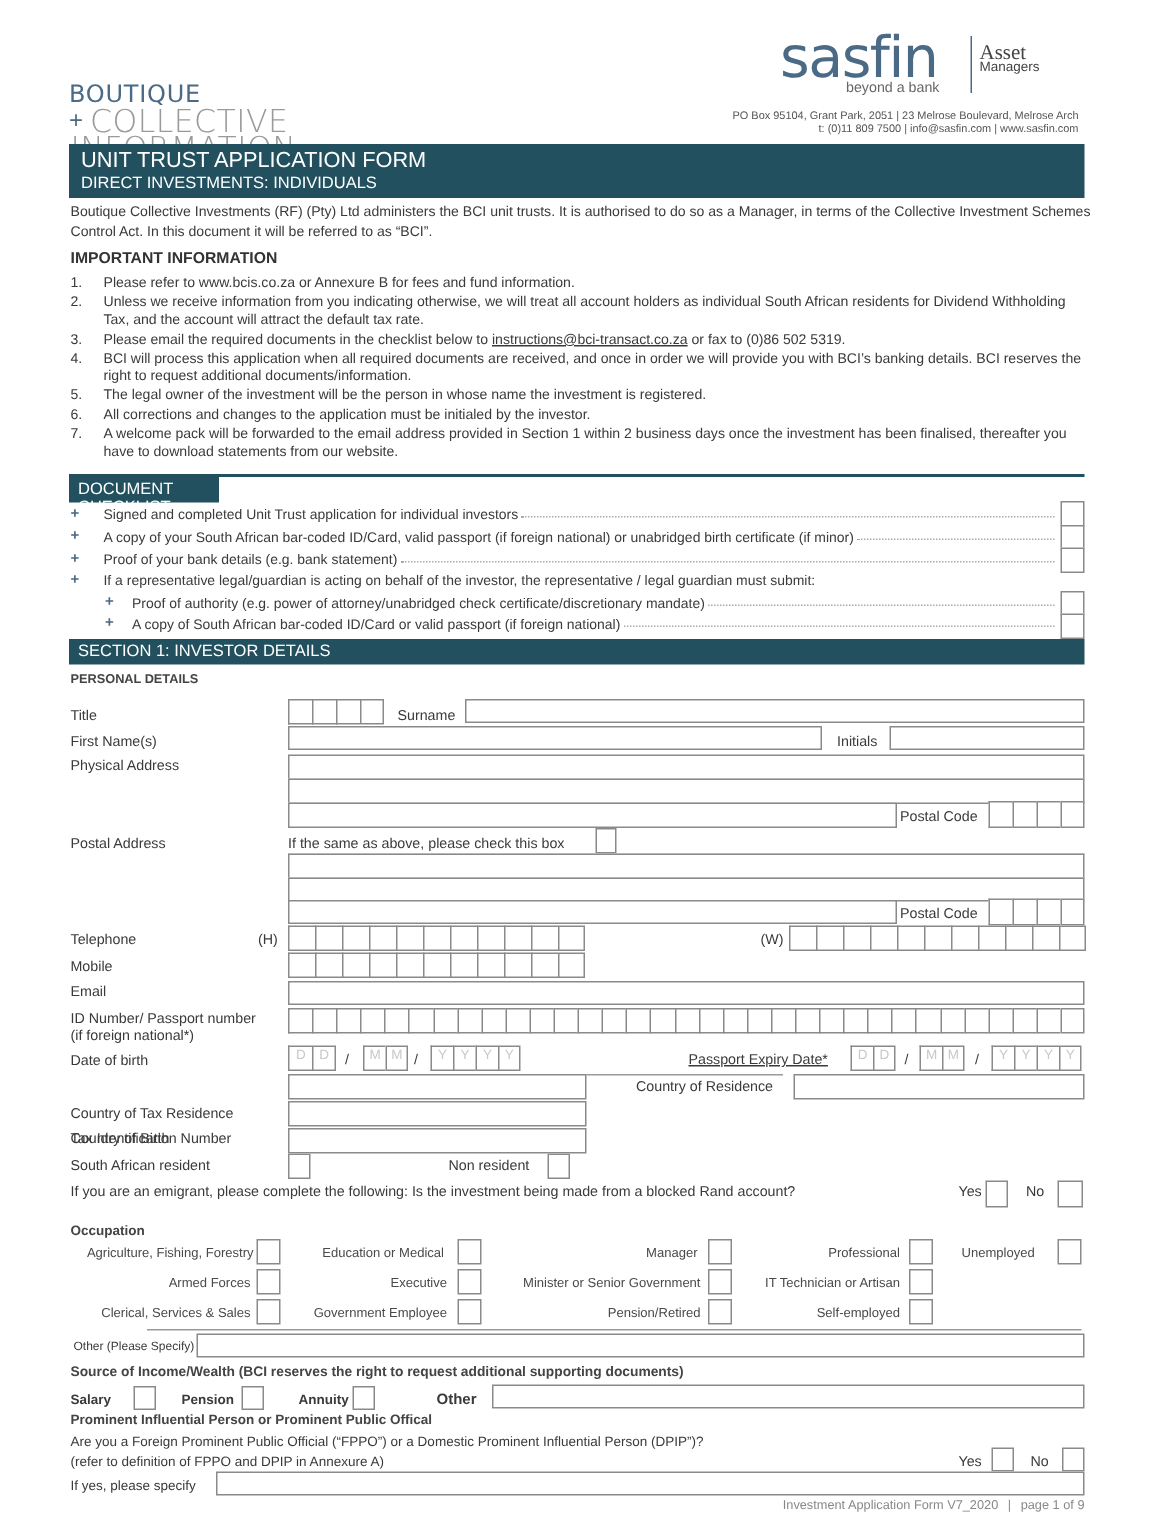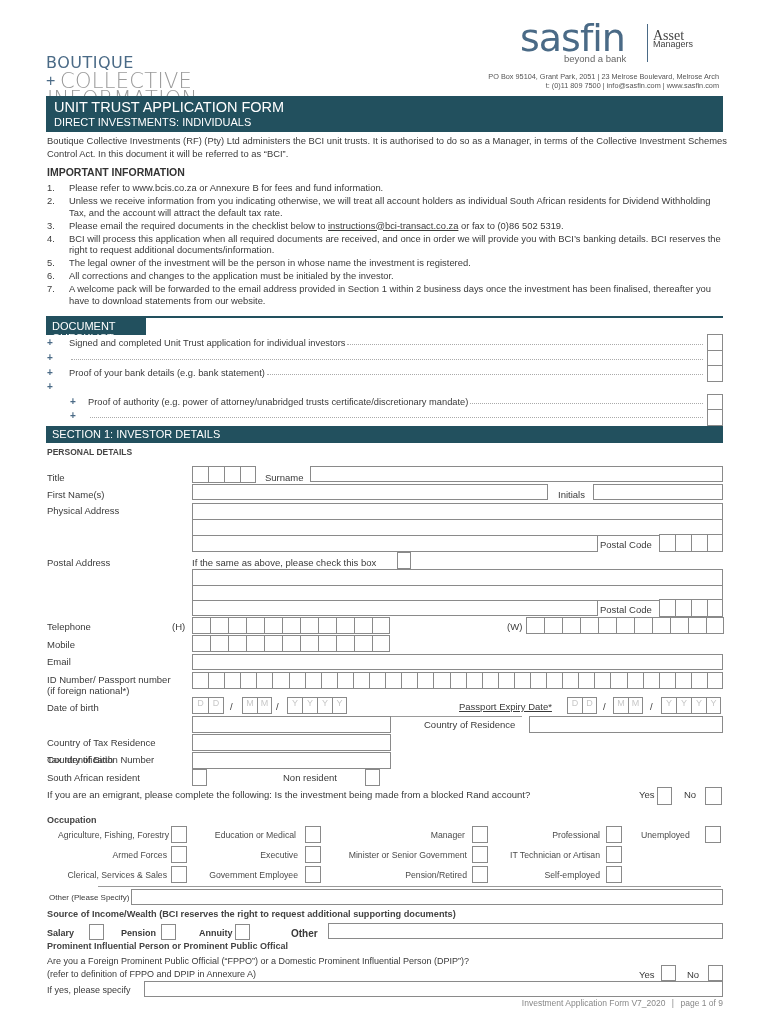--- a/index.html
+++ b/index.html
@@ -72,44 +72,47 @@
 
 <div class="chk-row" style="top:337px; width:660px;">
     <span class="plus">+</span>
     <span>Signed and completed Unit Trust application for individual investors</span>
     <span class="dots"></span>
   </div>
 <div class="cb" style="left:707px; top:334px;"></div>
 
 <div class="chk-row" style="top:352px; width:660px;">
     <span class="plus">+</span>
+    <span>A copy of your South African bar-coded ID/Card, valid passport (if foreign national) or unabridged birth certificate (if minor)</span>
     <span class="dots"></span>
   </div>
 <div class="cb" style="left:707px; top:350px;"></div>
 
 <div class="chk-row" style="top:367px; width:660px;">
     <span class="plus">+</span>
     <span>Proof of your bank details (e.g. bank statement)</span>
     <span class="dots"></span>
   </div>
 <div class="cb" style="left:707px; top:365px;"></div>
 
 <div class="chk-row" style="top:381px; width:660px;">
     <span class="plus">+</span>
+    <span>If a representative legal/guardian is acting on behalf of the investor, the representative / legal guardian must submit:</span>
   </div>
 
 <div class="chk-row" style="top:396px; left:70px; width:637px;">
     <span class="plus" style="width:18px;">+</span>
-    <span>Proof of authority (e.g. power of attorney/unabridged trusts certificate/discretionary mandate)</span>
+    <span>Proof of authority (e.g. power of attorney/unabridged check certificate/discretionary mandate)</span>
     <span class="dots"></span>
   </div>
 <div class="cb" style="left:707px; top:394px;"></div>
 
 <div class="chk-row" style="top:410px; left:70px; width:637px;">
     <span class="plus" style="width:18px;">+</span>
+    <span>A copy of South African bar-coded ID/Card or valid passport (if foreign national)</span>
     <span class="dots"></span>
   </div>
 <div class="cb" style="left:707px; top:409px;"></div>
 
 <div class="abs hdr-bar" style="left:46px; top:426px; width:677px; height:17px; padding:2px 0 0 6px; font-size:11px;"><span>SECTION 1: INVESTOR DETAILS</span></div>
 <div class="abs bold" style="left:47px; top:447px; font-size:8.5px; color:#444;">PERSONAL DETAILS</div>
 
 <div class="abs lbl" style="left:47px; top:472px;">Title</div>
 <div class="cells" style="left:192px; top:466px;">
   <span style="width:16px;height:17px;"></span>
@@ -282,21 +285,21 @@
 <div class="box" style="left:529px; top:716px; width:194px; height:17px;"></div>
 
 <div class="abs lbl" style="left:47px; top:737px;">Country of Tax Residence</div>
 <div class="box" style="left:192px; top:734px; width:199px; height:17px;"></div>
 
 <div class="abs lbl" style="left:47px; top:754px;">Tax Identification Number</div>
 <div class="box" style="left:192px; top:752px; width:199px; height:17px;"></div>
 
 <div class="abs lbl" style="left:47px; top:772px;">South African resident</div>
 <div class="cb" style="left:192px; top:769px; width:15px; height:17px;"></div>
-<div class="abs lbl" style="left:283px; top:772px;text-align:right;">Non resident</div>
+<div class="abs lbl" style="left:299px; top:772px;text-align:right;">Non resident</div>
 <div class="cb" style="left:365px; top:769px; width:15px; height:17px;"></div>
 
 <div class="abs lbl" style="left:47px; top:789px;">If you are an emigrant, please complete the following: Is the investment being made from a blocked Rand account?</div>
 <div class="abs lbl" style="left:639px; top:789px;">Yes</div>
 <div class="cb" style="left:657px; top:787px; width:15px; height:18px;"></div>
 <div class="abs lbl" style="left:684px; top:789px;">No</div>
 <div class="cb" style="left:705px; top:787px; width:17px; height:18px;"></div>
 
 <div class="abs bold" style="left:47px; top:815px; font-size:9px; color:#444;">Occupation</div>
 

